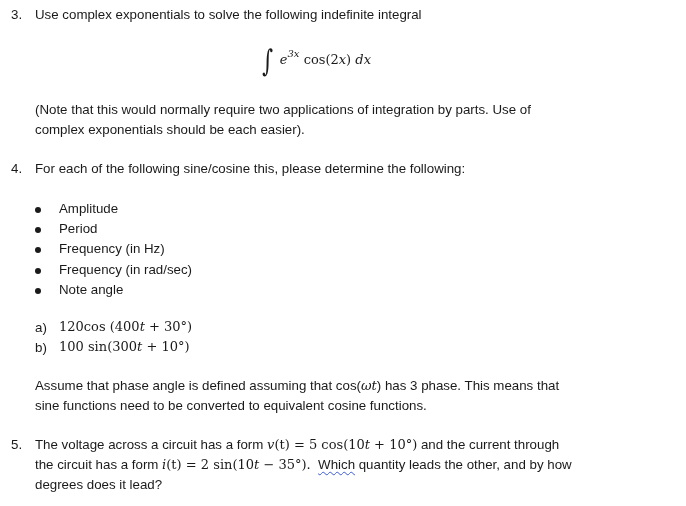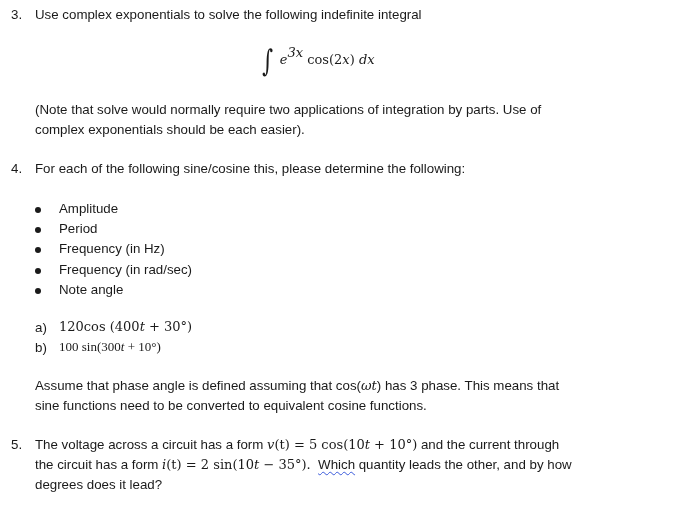--- a/index.html
+++ b/index.html
@@ -35,21 +35,21 @@
     .bullet-label { position: absolute; left: 59px; }
     .integral-sign {
       font-family: "DejaVu Serif", serif;
       font-size: 30px;
       line-height: 30px;
       font-weight: 200;
       transform: scaleX(0.7);
       display: inline-block;
     }
     .sup {
-      font-size: 13px;
+      font-size: 10px;
       vertical-align: 7px;
       text-align: center;
     }
     .spell {
       text-decoration: underline wavy #3b5bdb;
       text-decoration-thickness: 1px;
       text-underline-offset: 2px;
     }
   </style>
 </head>
@@ -59,21 +59,21 @@
   <span class="abs num" style="top:7px;">3.</span>
   <span class="abs txt" style="top:7px;">Use complex exponentials to solve the following indefinite integral</span>
 
   <div class="abs math" style="left:260px; top:46px;">
     <span class="integral-sign">∫</span>
     <span class="mi" style="position:relative; top:-7px;">e</span><span class="mi sup" style="position:relative; top:-7px;">3x</span>
     <span style="position:relative; top:-7px;">cos</span><span style="position:relative; top:-7px;">(2</span><span class="mi" style="position:relative; top:-7px;">x</span><span style="position:relative; top:-7px;">)</span>
     <span class="mi" style="position:relative; top:-7px;">dx</span>
   </div>
 
-  <span class="abs txt" style="top:102px;">(Note that solve would normally require two applications of integration by parts. Use of</span>
+  <span class="abs txt" style="top:102px;">(Note that this would normally require two applications of integration by parts. Use of</span>
   <span class="abs txt" style="top:122px;">complex exponentials should be each easier).</span>
 </div>
 
 <div>
   <span class="abs num" style="top:161px;">4.</span>
   <span class="abs txt" style="top:161px;">For each of the following sine/cosine this, please determine the following:</span>
 
   <div>
     <div>
       <span class="bullet-dot" style="top:207px;"></span>
@@ -96,21 +96,21 @@
       <span class="abs bullet-label" style="top:282px;">Note angle</span>
     </div>
   </div>
 
   <div>
     <span class="abs txt" style="top:320px;">a)</span>
     <span class="abs math" style="left:59px; top:319px;"><span>120cos</span><span> (400</span><span class="mi">t</span><span> + 30°)</span></span>
   </div>
   <div>
     <span class="abs txt" style="top:340px;">b)</span>
-    <span class="abs math" style="left:59px; top:339px;font-family:Liberation Serif, serif;"><span>100 sin</span><span>(300</span><span class="mi">t</span><span> + 10°)</span></span>
+    <span class="abs math" style="left:59px; top:339px;"><span>100 sin</span><span>(300</span><span class="mi">t</span><span> + 10°)</span></span>
   </div>
 
   <div class="abs txt" style="top:378px;"><span>Assume that phase angle is defined assuming that cos(</span><span class="math mi">ωt</span><span>) has 3 phase.  This means that</span></div>
   <span class="abs txt" style="top:398px;">sine functions need to be converted to equivalent cosine functions.</span>
 </div>
 
 <div>
   <span class="abs num" style="top:437px;">5.</span>
   <div class="abs txt" style="top:437px;"><span>The voltage across a circuit has a form </span><span class="math mi">v</span><span class="math"><span>(t)</span><span> = 5 cos(10</span><span class="mi">t</span><span> + 10°)</span></span><span> and the current through</span></div>
   <div class="abs txt" style="top:457px;"><span>the circuit has a form </span><span class="math mi">i</span><span class="math"><span>(t)</span><span> = 2 sin(10</span><span class="mi">t</span><span> − 35°).</span></span>&nbsp; <span class="spell">Which</span><span> quantity leads the other, and by how</span></div>

